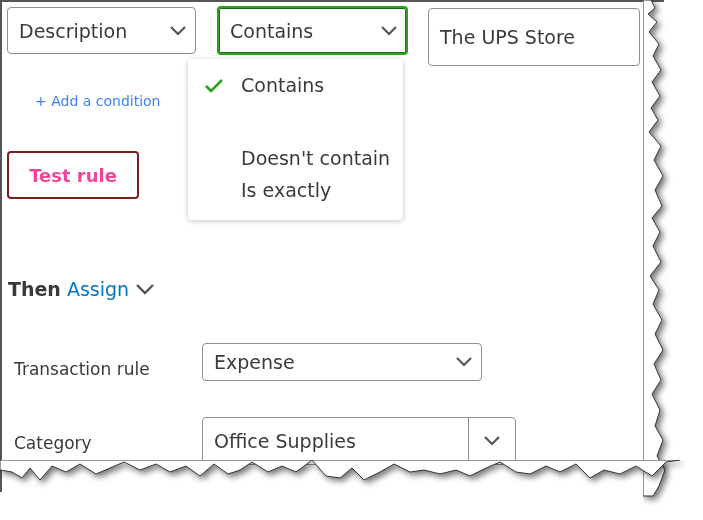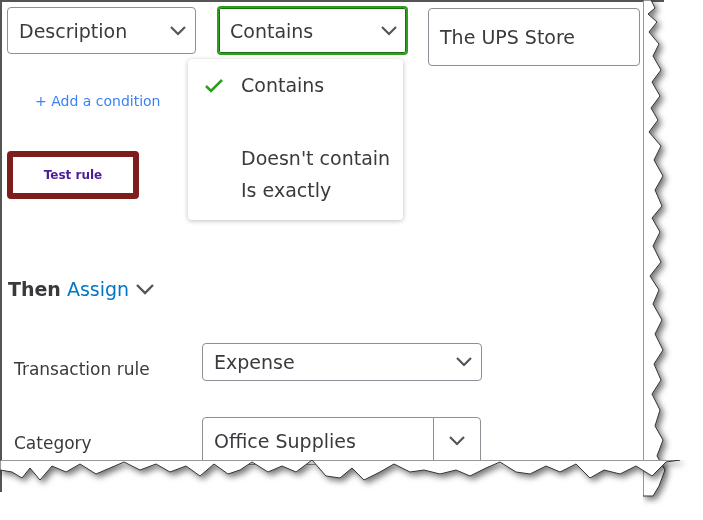--- a/index.html
+++ b/index.html
@@ -15,22 +15,22 @@
   .chev { width:34px; display:flex; align-items:center; justify-content:center; height:100%; }
   .chev svg { width:18px; height:12px; }
   .focused { border:2px solid #2ca01c; box-shadow:0 0 0 1px #1a6e10 inset; }
   .dropdown { position:absolute; left:186px; top:57px; width:215px; height:161px; background:#fff;
               border-radius:4px; box-shadow:0 1px 5px rgba(0,0,0,0.25); }
   .opt { position:absolute; left:0; width:100%; font-size:19px; color:#393a3d; }
   .opt .lbl { position:absolute; left:53px; }
   .check { position:absolute; left:16px; top:2px; }
   .link { position:absolute; left:33px; top:91px; font-size:14px; font-weight:normal; color:#3b82f6; }
   .btn { position:absolute; left:5px; top:149px; width:132px; height:48px; box-sizing:border-box;
-         border:6px solid #7f1d1d; border-radius:4px; display:flex; align-items:center; justify-content:center;
-         font-size:12px; font-weight:bold; color:#4c1d95; background:#fff; }
+         border:2px solid #7f1d1d; border-radius:4px; display:flex; align-items:center; justify-content:center;
+         font-size:18px; font-weight:bold; color:#ec4899; background:#fff; }
   .then { position:absolute; left:6px; top:276px; font-size:19px; display:flex; align-items:flex-end; }
   .then .t { font-weight:bold; color:#393a3d; margin-right:6px; }
   .then .a { color:#0077c5; margin-right:6px; }
   .label { position:absolute; left:12px; font-size:17px; color:#393a3d; }
   .divider { width:1px; background:#8d9096; height:100%; }
 </style>
 </head>
 <body>
 
 <div class="frame">
@@ -92,21 +92,21 @@
   <div class="select" style="left:200px;top:341px;width:280px;height:38px;">
     <span class="val">Expense</span>
     <span class="chev">
       <svg viewBox="0 0 18 12">
           <polyline points="2,2 9,9 16,2" fill="none" stroke="#555" stroke-width="2.2"></polyline>
         </svg>
     </span>
   </div>
 
   <div class="label" style="top:431px;">Category</div>
-  <div class="select" style="left:200px;top:415px;width:279px;height:48px;">
+  <div class="select" style="left:200px;top:415px;width:314px;height:48px;">
     <span class="val">Office Supplies</span>
     <span class="divider"></span>
     <span class="chev" style="width:46px;">
       <svg viewBox="0 0 18 12">
           <polyline points="2,2 9,9 16,2" fill="none" stroke="#555" stroke-width="2.2"></polyline>
         </svg>
     </span>
   </div>
 </div>
 

